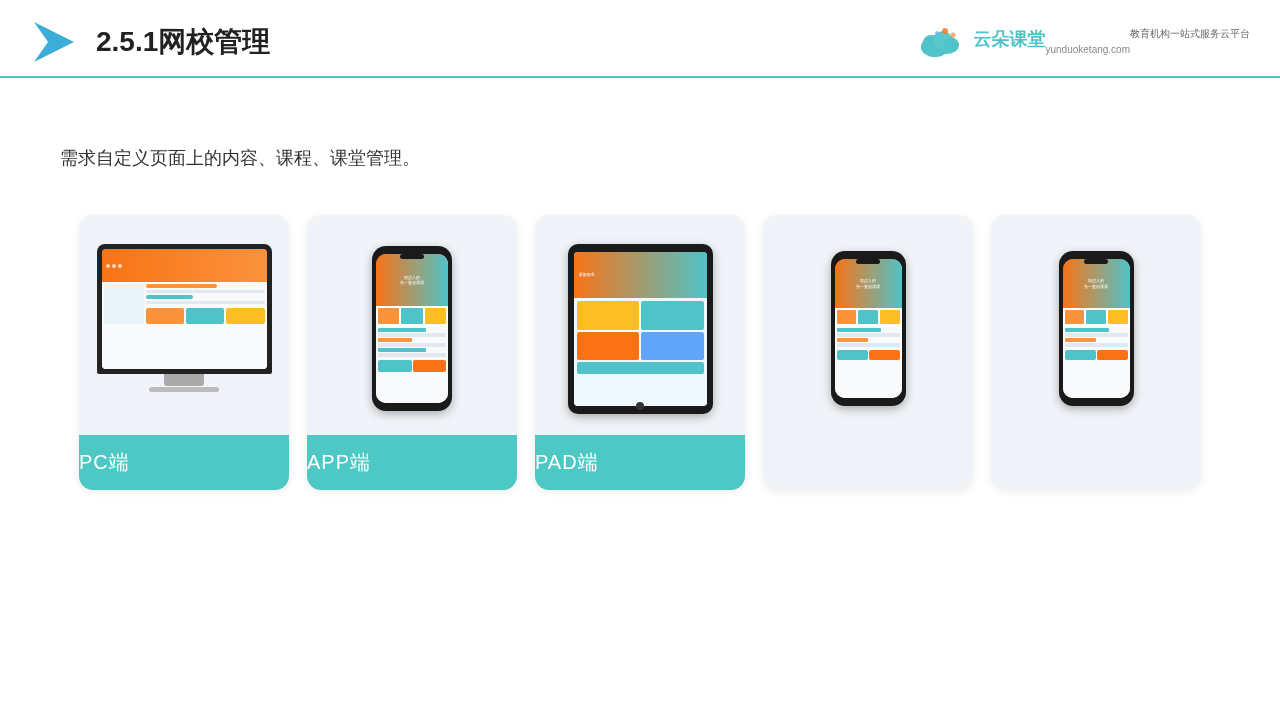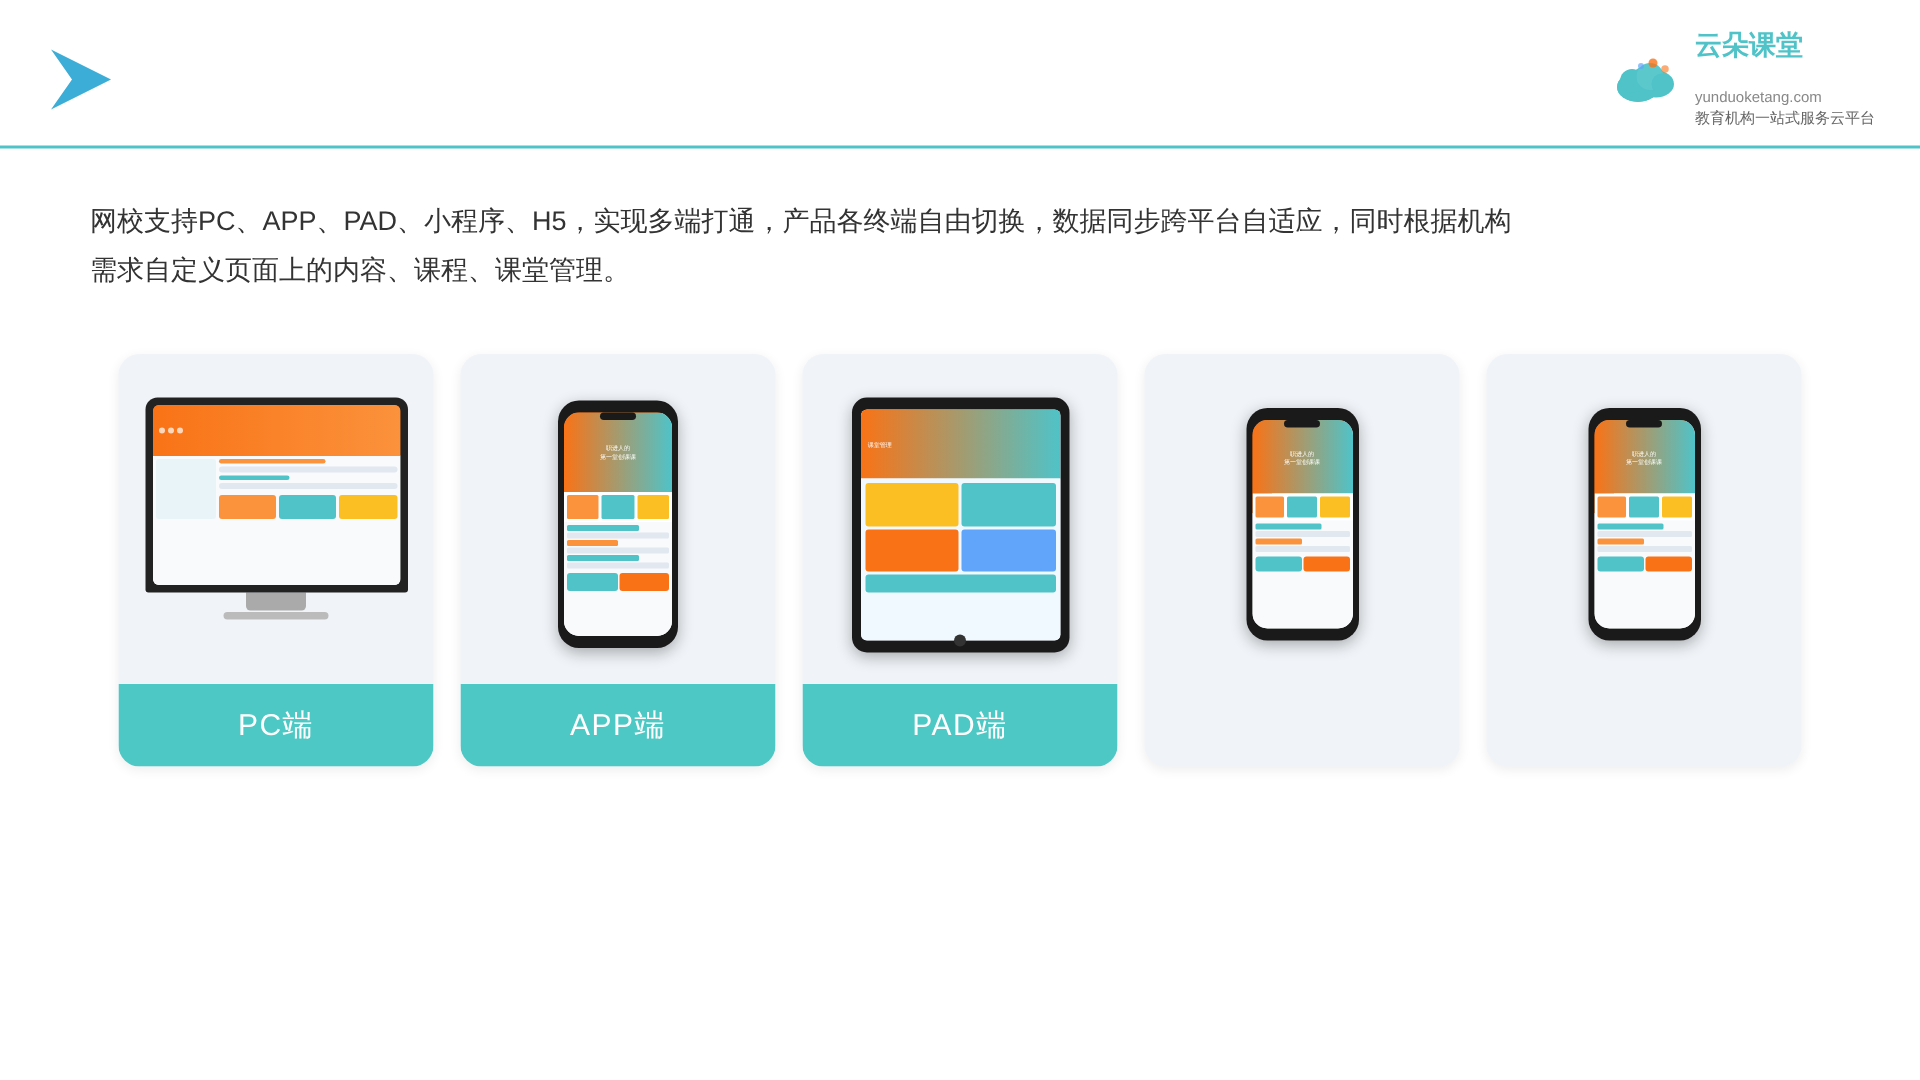--- a/index.html
+++ b/index.html
@@ -42,21 +42,21 @@
       display: flex;
       align-items: center;
       gap: 6px;
     }
     .cloud-icon-svg {
       width: 52px;
       height: 38px;
     }
     .brand-text-right {
       display: flex;
-      flex-direction: column;
+      flex-direction: row;
       font-size: 11px;
       color: #555;
       line-height: 1.4;
     }
     .brand-name {
       font-size: 18px;
       color: #4FC3C8;
       font-weight: bold;
     }
     .brand-url {
@@ -276,36 +276,37 @@
     .tablet-card { background: #fbbf24; border-radius: 2px; }
     .tablet-card.teal { background: #4FC3C8; }
     .tablet-card.orange { background: #f97316; }
     .tablet-card.blue { background: #60a5fa; }
 
     
     .card-label {
       width: 100%;
       background: #4DC8C4;
       color: white;
-      text-align: center;
+      text-align: left;
       padding: 14px 0;
       font-size: 20px;
       font-weight: 500;
       letter-spacing: 1px;
     }
   </style>
 </head>
 <body>
 
 <div class="header">
   <div class="header-left">
 
     <svg class="logo-arrow" viewBox="0 0 48 48" xmlns="http://www.w3.org/2000/svg">
       <polygon points="4,4 44,24 4,44 18,24" fill="#3BADD6"></polygon>
     </svg>
+    <span class="page-title">2.5.1网校管理</span>
   </div>
   <div class="header-right">
     <div class="brand-logo">
 
       <svg class="cloud-icon-svg" viewBox="0 0 52 38" xmlns="http://www.w3.org/2000/svg">
         <ellipse cx="20" cy="24" rx="14" ry="10" fill="#4FC3C8"></ellipse>
         <ellipse cx="32" cy="22" rx="12" ry="9" fill="#4FC3C8"></ellipse>
         <ellipse cx="26" cy="18" rx="10" ry="8" fill="#4FC3C8"></ellipse>
         <ellipse cx="20" cy="24" rx="14" ry="10" fill="#4FC3C8" opacity="0.8"></ellipse>
         <circle cx="16" cy="20" r="8" fill="#4FC3C8"></circle>
@@ -319,21 +320,21 @@
       <div class="brand-text-right">
         <span class="brand-name">云朵课堂</span>
         <span class="brand-url">yunduoketang.com</span>
         <span style="font-size:10px;color:#666;">教育机构一站式服务云平台</span>
       </div>
     </div>
   </div>
 </div>
 
 <div class="description">
-  <span>网校支持PC、APP、PAD、小程序、H5，实现多端打通，产品各终端自由切换，数据同步跨平台自适应，同时根据机构</span><br>
+  <br>
   <span>需求自定义页面上的内容、课程、课堂管理。</span>
 </div>
 
 <div class="cards-container">
 
   <div class="card">
     <div class="card-image-area">
       <div class="pc-mockup">
         <div class="pc-screen-outer">
           <div class="pc-screen-inner">

